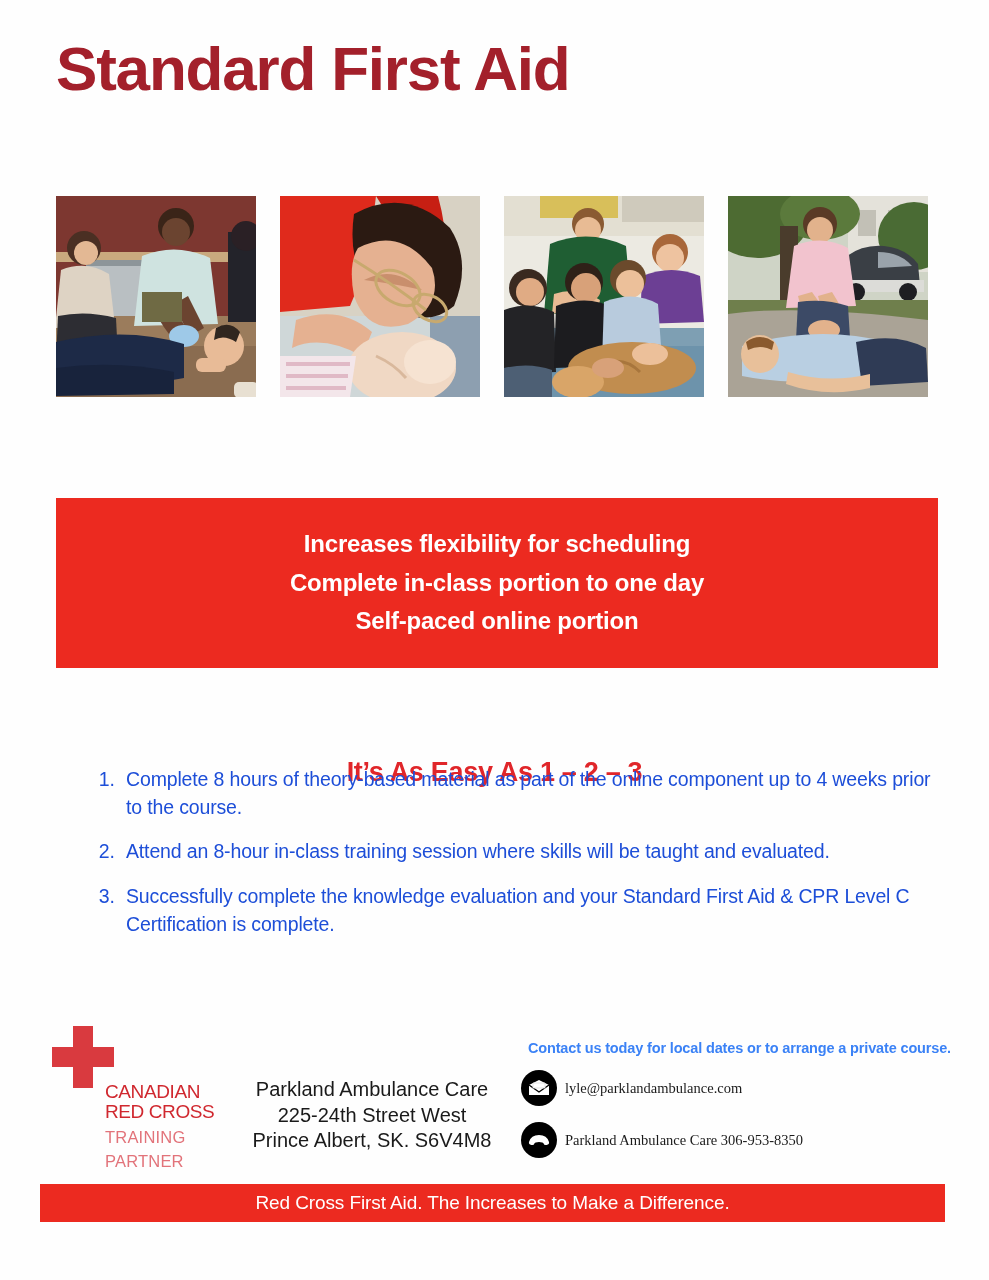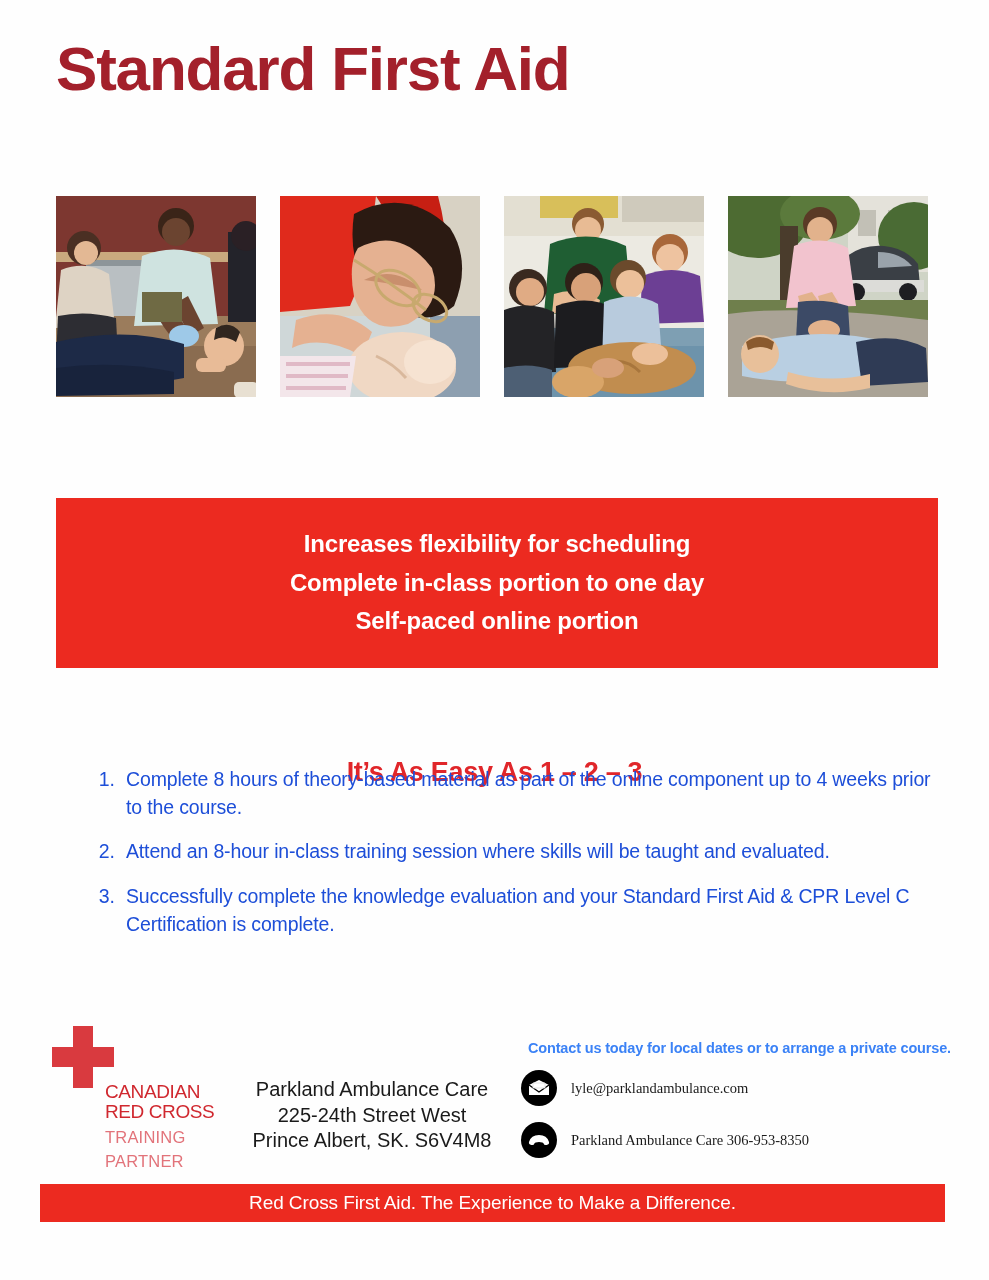--- a/index.html
+++ b/index.html
@@ -192,21 +192,21 @@
     font-size: 14.5px;
     font-weight: bold;
     color: #3b82f6;
     letter-spacing: -0.15px;
     margin-bottom: 14px;
     text-align: right;
   }
   .contact-row {
     display: flex;
     align-items: center;
-    gap: 14px;
+    gap: 8px;
     margin-bottom: 16px;
   }
   .cicon {
     width: 36px;
     height: 36px;
     border-radius: 50%;
     background: #000000;
     flex: 0 0 36px;
     display: flex;
     align-items: center;
@@ -444,16 +444,16 @@
       <div class="cicon">
         <svg width="24" height="16" viewBox="0 0 24 16">
           <path d="M2 10 q2 -7 10 -7 q8 0 10 7 q0.6 2.4 -2.4 3 q-2.6 0.5 -3 -1.4 q-0.3 -1.6 -4.6 -1.6 q-4.3 0 -4.6 1.6 q-0.4 1.9 -3 1.4 q-3 -0.6 -2.4 -3 z" fill="#ffffff"></path>
         </svg>
       </div>
       <div class="contact-text">Parkland Ambulance Care 306-953-8350</div>
     </div>
   </div>
 
   <div class="tagbar">
-    <span>Red Cross First Aid. The Experience to Make a Difference.</span>
+    <span>Red Cross First Aid. The Increases to Make a Difference.</span>
   </div>
 
 </div>
 
 </body></html>

